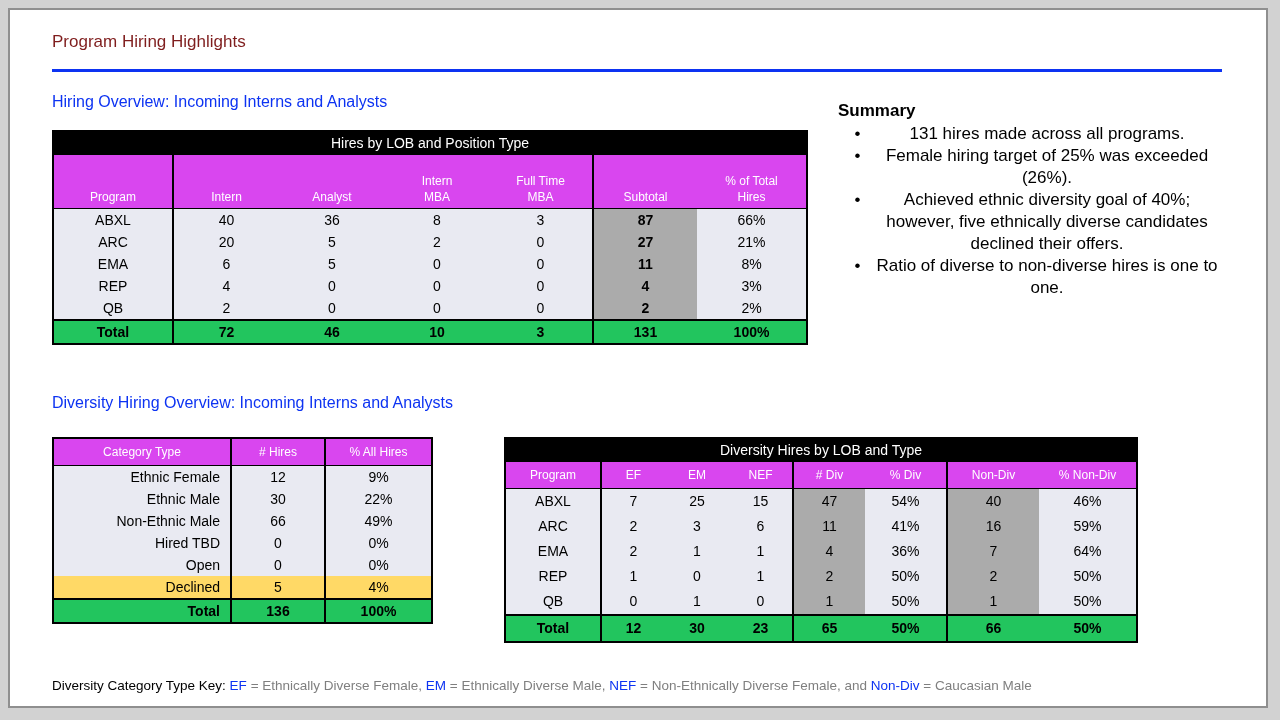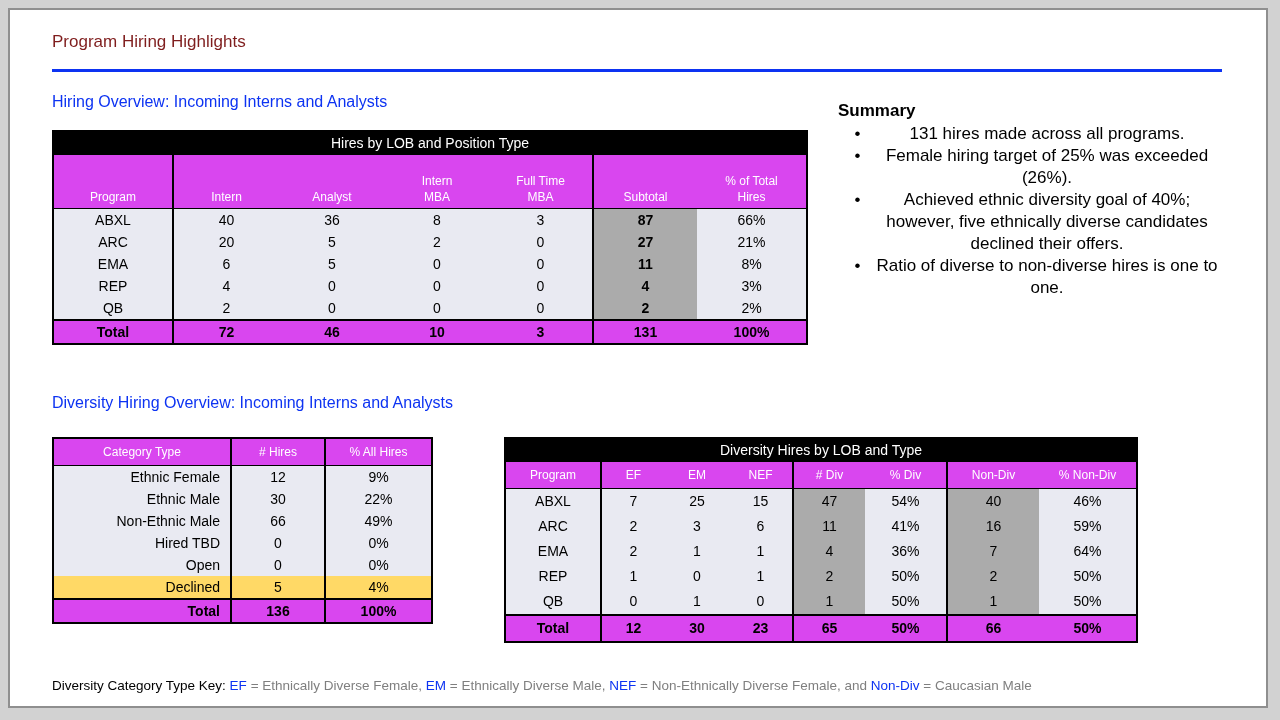--- a/index.html
+++ b/index.html
@@ -41,21 +41,21 @@
   }
   table.tbl td, table.tbl th{padding:0;text-align:center;overflow:hidden;}
   .titlebar{
     background:#000;color:#fff;font-size:14px;height:23px;line-height:23px;
   }
   table.tbl th{
     background:#d946ef;color:#fff;font-weight:normal;font-size:12px;
   }
   .bL2{border-left:2px solid #000;}
   tr.total td{
-    border-top:2px solid #000;background:#d946ef;font-weight:bold;height:22px;line-height:22px;
+    border-top:2px solid #000;background:#22c55e;font-weight:bold;height:22px;line-height:22px;
   }
   td.light{background:#e9eaf2;}
   td.graycell{background:#ababab;}
   td.boldcell{font-weight:bold;}
 
   
   #hires-table{left:52px;top:130px;width:754px;}
   #hires-table thead th{
     height:50px;vertical-align:bottom;padding-bottom:3px;line-height:16px;
     border-bottom:1px solid #000;

